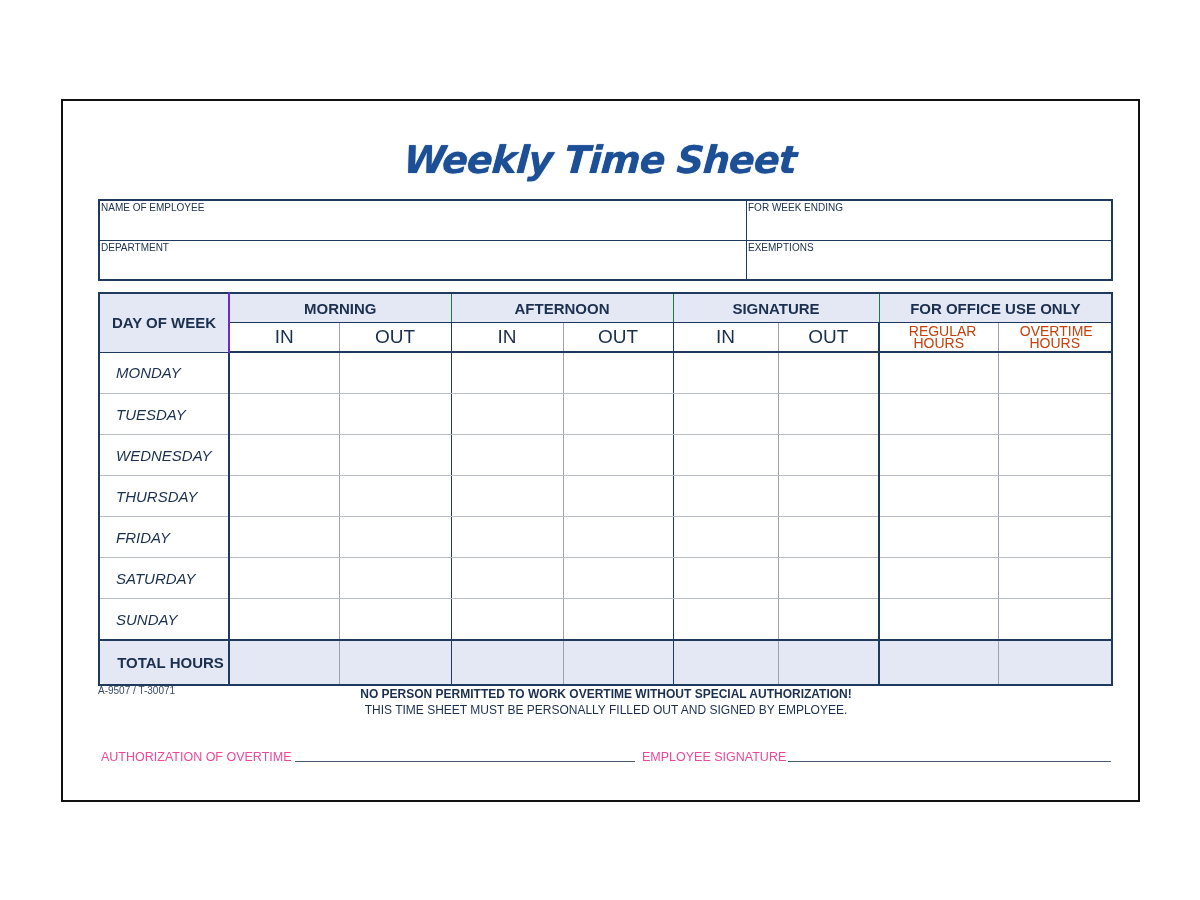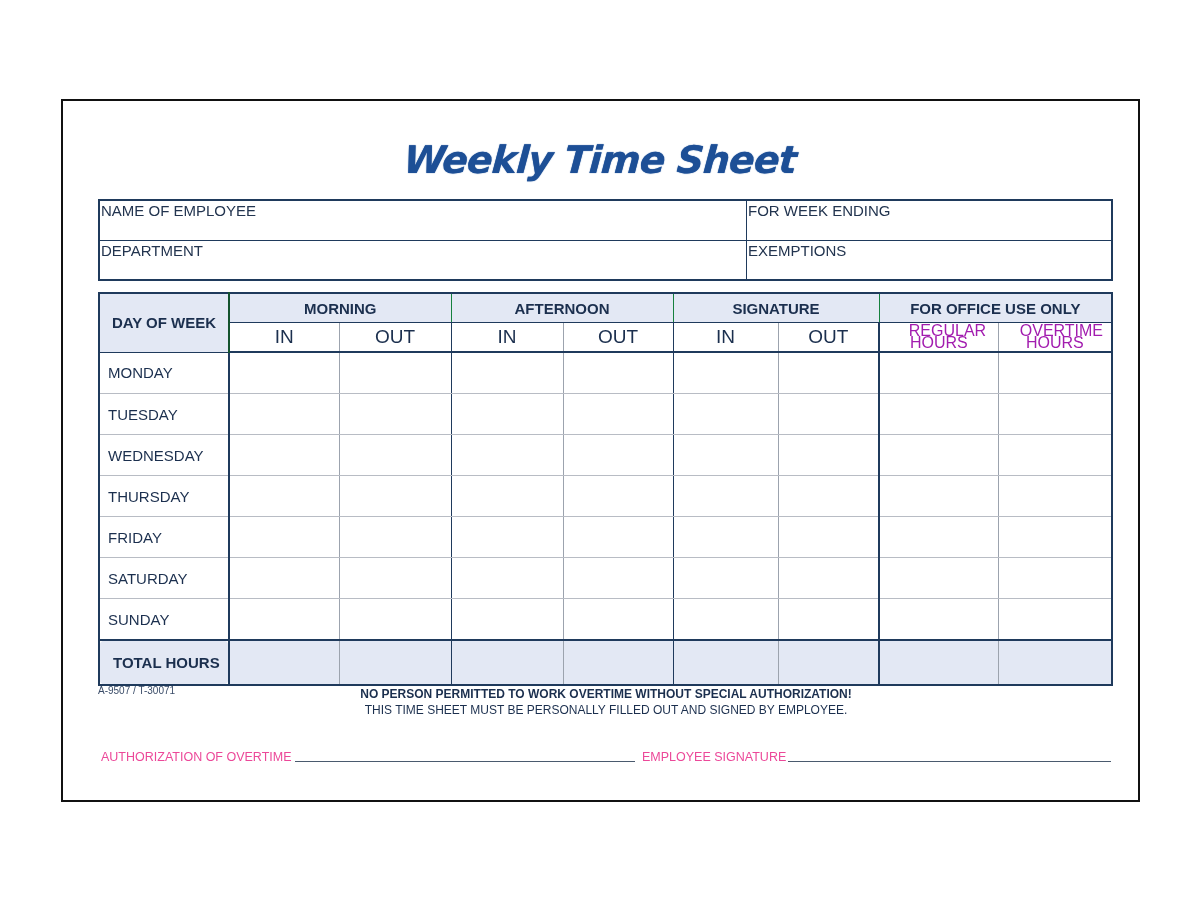--- a/index.html
+++ b/index.html
@@ -1,33 +1,33 @@
 <!DOCTYPE html>
 <html><head>
 <meta charset="utf-8">
 <style>
   html, body { margin:0; padding:0; background:#ffffff; }
   body { width:1200px; height:900px; position:relative; overflow:hidden; font-family:"Liberation Sans", sans-serif; color:#1b2f4e; }
   .frame { position:absolute; left:61px; top:99px; width:1075px; height:699px; border:2px solid #111; box-sizing:content-box; }
   .title { position:absolute; left:0; width:1200px; top:138px; text-align:center; font-family:"DejaVu Sans", sans-serif; font-weight:bold; font-style:italic; font-size:38px; color:#1d4f96; letter-spacing:-1px; transform:skewX(-4deg); text-shadow:0 0 1px #1d4f96; }
   .info { position:absolute; left:98px; top:199px; width:1011px; height:78px; border:2px solid #1f3a5c; }
-  .info .cell { position:absolute; font-size:15px; color:#22344f; }
+  .info .cell { position:absolute; font-size:10px; color:#22344f; }
   .info .vline { position:absolute; left:646px; top:0; width:1px; height:78px; background:#1f3a5c; }
   .info .hline { position:absolute; left:0; top:39px; width:1011px; height:1px; background:#1f3a5c; }
   table.ts { position:absolute; left:98px; top:292px; width:1013px; border-collapse:collapse; table-layout:fixed; border:2px solid #1f3a5c; }
   table.ts td, table.ts th { padding:0; text-align:center; font-weight:normal; color:#1b2f4e; }
   .hdr1 th { height:28px; background:#e3e8f4; font-weight:bold !important; font-size:15px; border-bottom:1px solid #1f3a5c; border-left:1px solid #15803d; }
   .hdr2 th { height:28px; font-size:19px; border-bottom:2px solid #1f3a5c; }
-  .hdr2 th.small { font-size:16px; line-height:12px; color:#a21caf; }
-  .dow-h { font-size:15px !important; border-right:2px solid #14532d; border-bottom:2px solid #1f3a5c; background:#fff; }
+  .hdr2 th.small { font-size:14px; line-height:12px; color:#c2410c; }
+  .dow-h { font-size:15px !important; border-right:2px solid #6d28d9; border-bottom:2px solid #1f3a5c; background:#fff; }
   tr.day td { height:40px; border-bottom:1px solid #b8bcc4; }
-  tr.day td.dayname { text-align:left; padding-left:8px; font-size:15px; border-right:2px solid #1f3a5c; }
+  tr.day td.dayname { text-align:left; padding-left:16px; font-size:15px; border-right:2px solid #1f3a5c;font-style:italic; }
   tr.day.last td { border-bottom:2px solid #1f3a5c; }
   tr.total td { height:43px; background:#e3e8f4; }
-  tr.total td.dayname { text-align:left; padding-left:13px; font-size:15px; font-weight:bold; border-right:2px solid #1f3a5c;border-radius:7px; }
+  tr.total td.dayname { text-align:center; padding-left:13px; font-size:15px; font-weight:bold; border-right:2px solid #1f3a5c;border-radius:7px; }
   .vl { border-left:1px solid #9ca3ae; }
   .vg { border-left:2px solid #1f3a5c; }
   .vd { border-left:1px solid #1f3a5c; }
   .form-no { position:absolute; left:98px; top:685px; font-size:10px; color:#3a4c68; }
   .notice { position:absolute; left:0; width:1212px; text-align:center; font-size:12px; color:#1b2f4e; }
   .notice.bold { top:687px; font-weight:bold; }
   .notice.reg { top:703px; }
   .sig { position:absolute; top:750px; font-size:12.5px; color:#ec4899; }
   .sigline { position:absolute; top:761px; height:1px; background:#4a5a6e; }
 </style>

